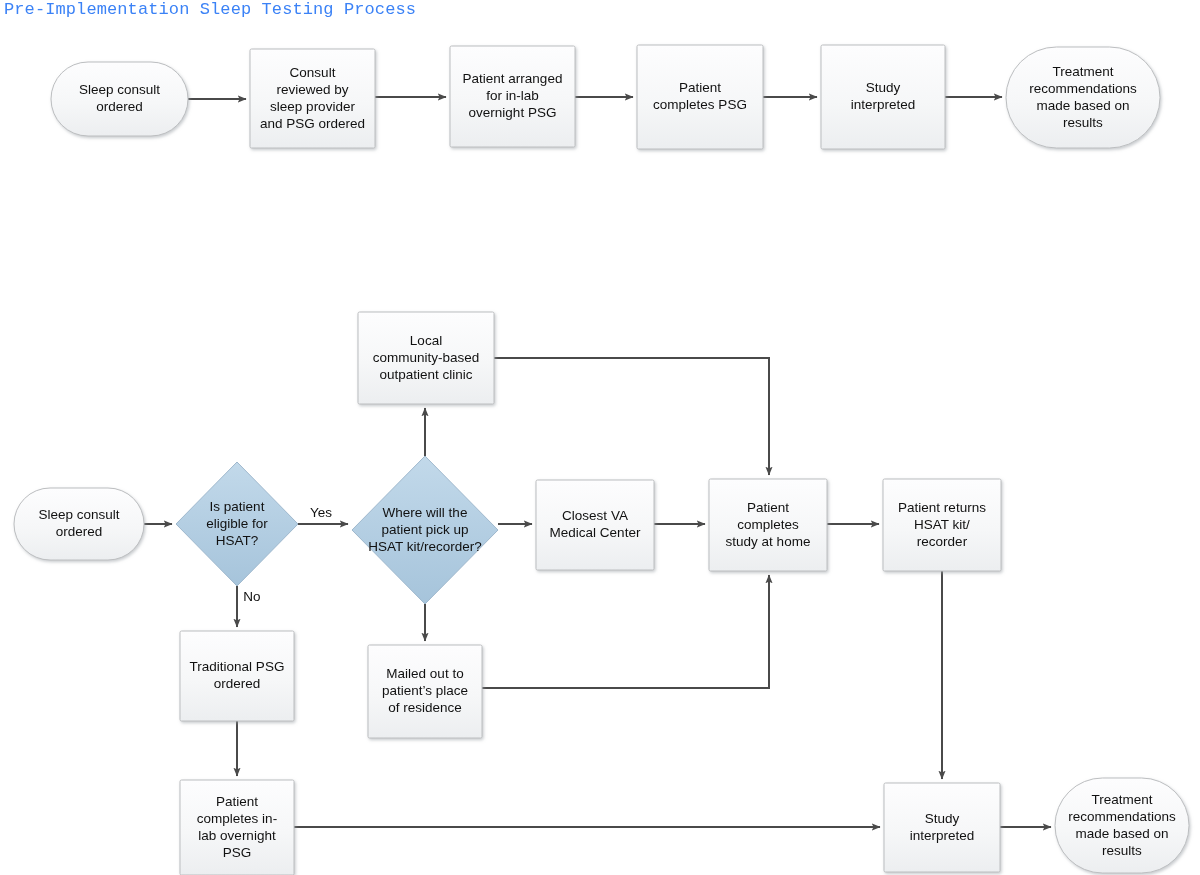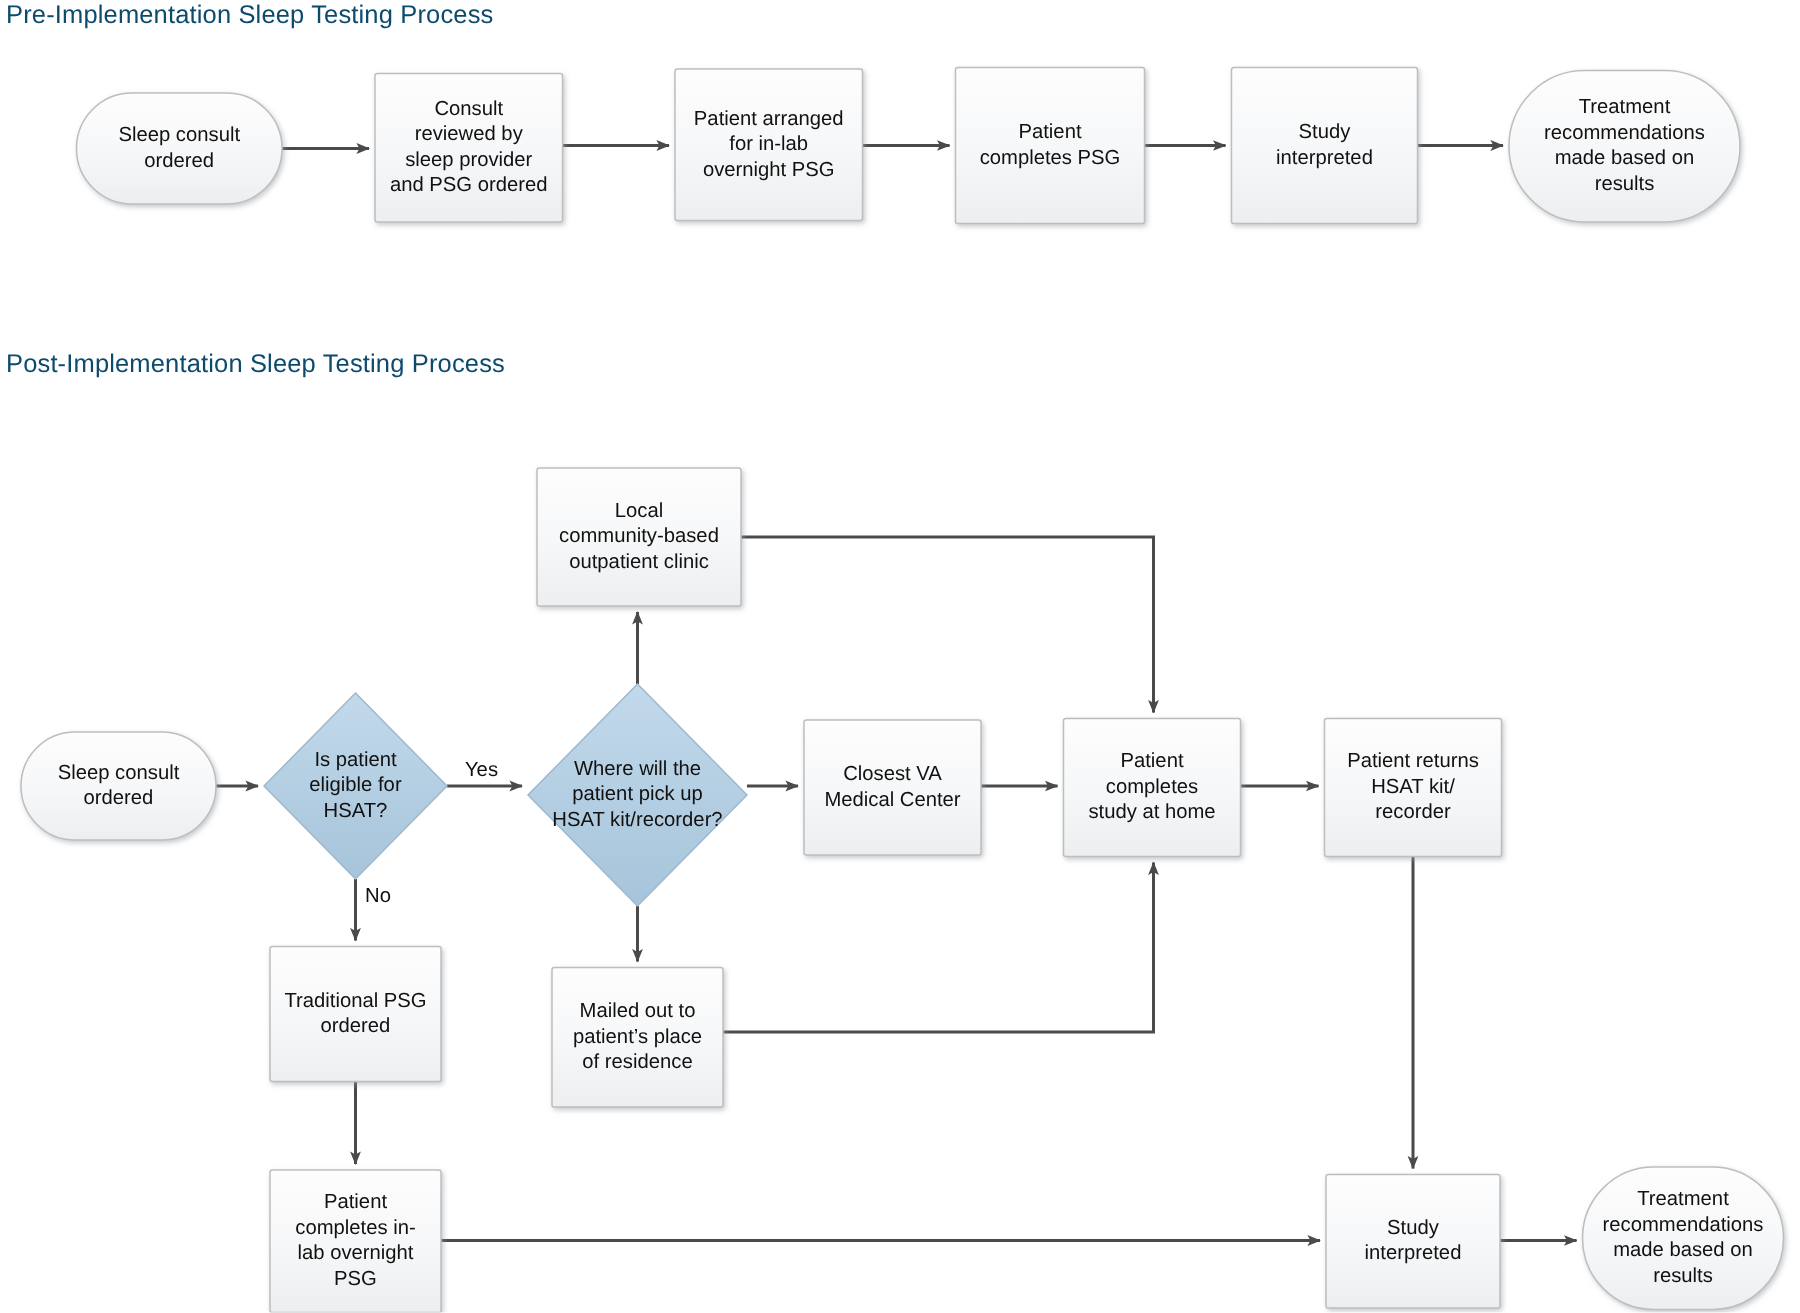--- a/index.html
+++ b/index.html
@@ -15,23 +15,23 @@
     overflow: hidden;
   }
   #stage {
     position: absolute;
     left: 0; top: 0;
     width: 1200px;
     height: 875px;
   }
   .section-title {
     position: absolute;
-    font-family: Liberation Sans, sans-serif;
+    font-family: Liberation Mono, monospace;
     font-size: 17px;
-    color: #0c4a6e;
+    color: #3b82f6;
     white-space: nowrap;
     letter-spacing: 0.1px;
   }
   #title-pre  { left: 4px;  top: 0px; }
   #title-post { left: 4px;  top: 233px; }
 
   svg.flow {
     position: absolute;
     left: 0; top: 0;
     width: 1200px;
@@ -72,21 +72,20 @@
     stroke-width: 1;
   }
 </style>
 </head>
 <body>
 
 <div id="stage">
 
   <div class="section-title" id="title-pre">Pre-Implementation Sleep Testing Process</div>
 
-  <div class="section-title" id="title-post">Post-Implementation Sleep Testing Process</div>
 
   <svg class="flow" id="flow-svg" viewBox="0 0 1200 875">
     <defs>
       <linearGradient id="boxgrad" x1="0" y1="0" x2="0" y2="1">
         <stop offset="0%" stop-color="#fdfdfe"></stop>
         <stop offset="55%" stop-color="#f6f7f8"></stop>
         <stop offset="100%" stop-color="#eceef0"></stop>
       </linearGradient>
       <linearGradient id="diagrad" x1="0" y1="0" x2="0" y2="1">
         <stop offset="0%" stop-color="#c2d9ea"></stop>

